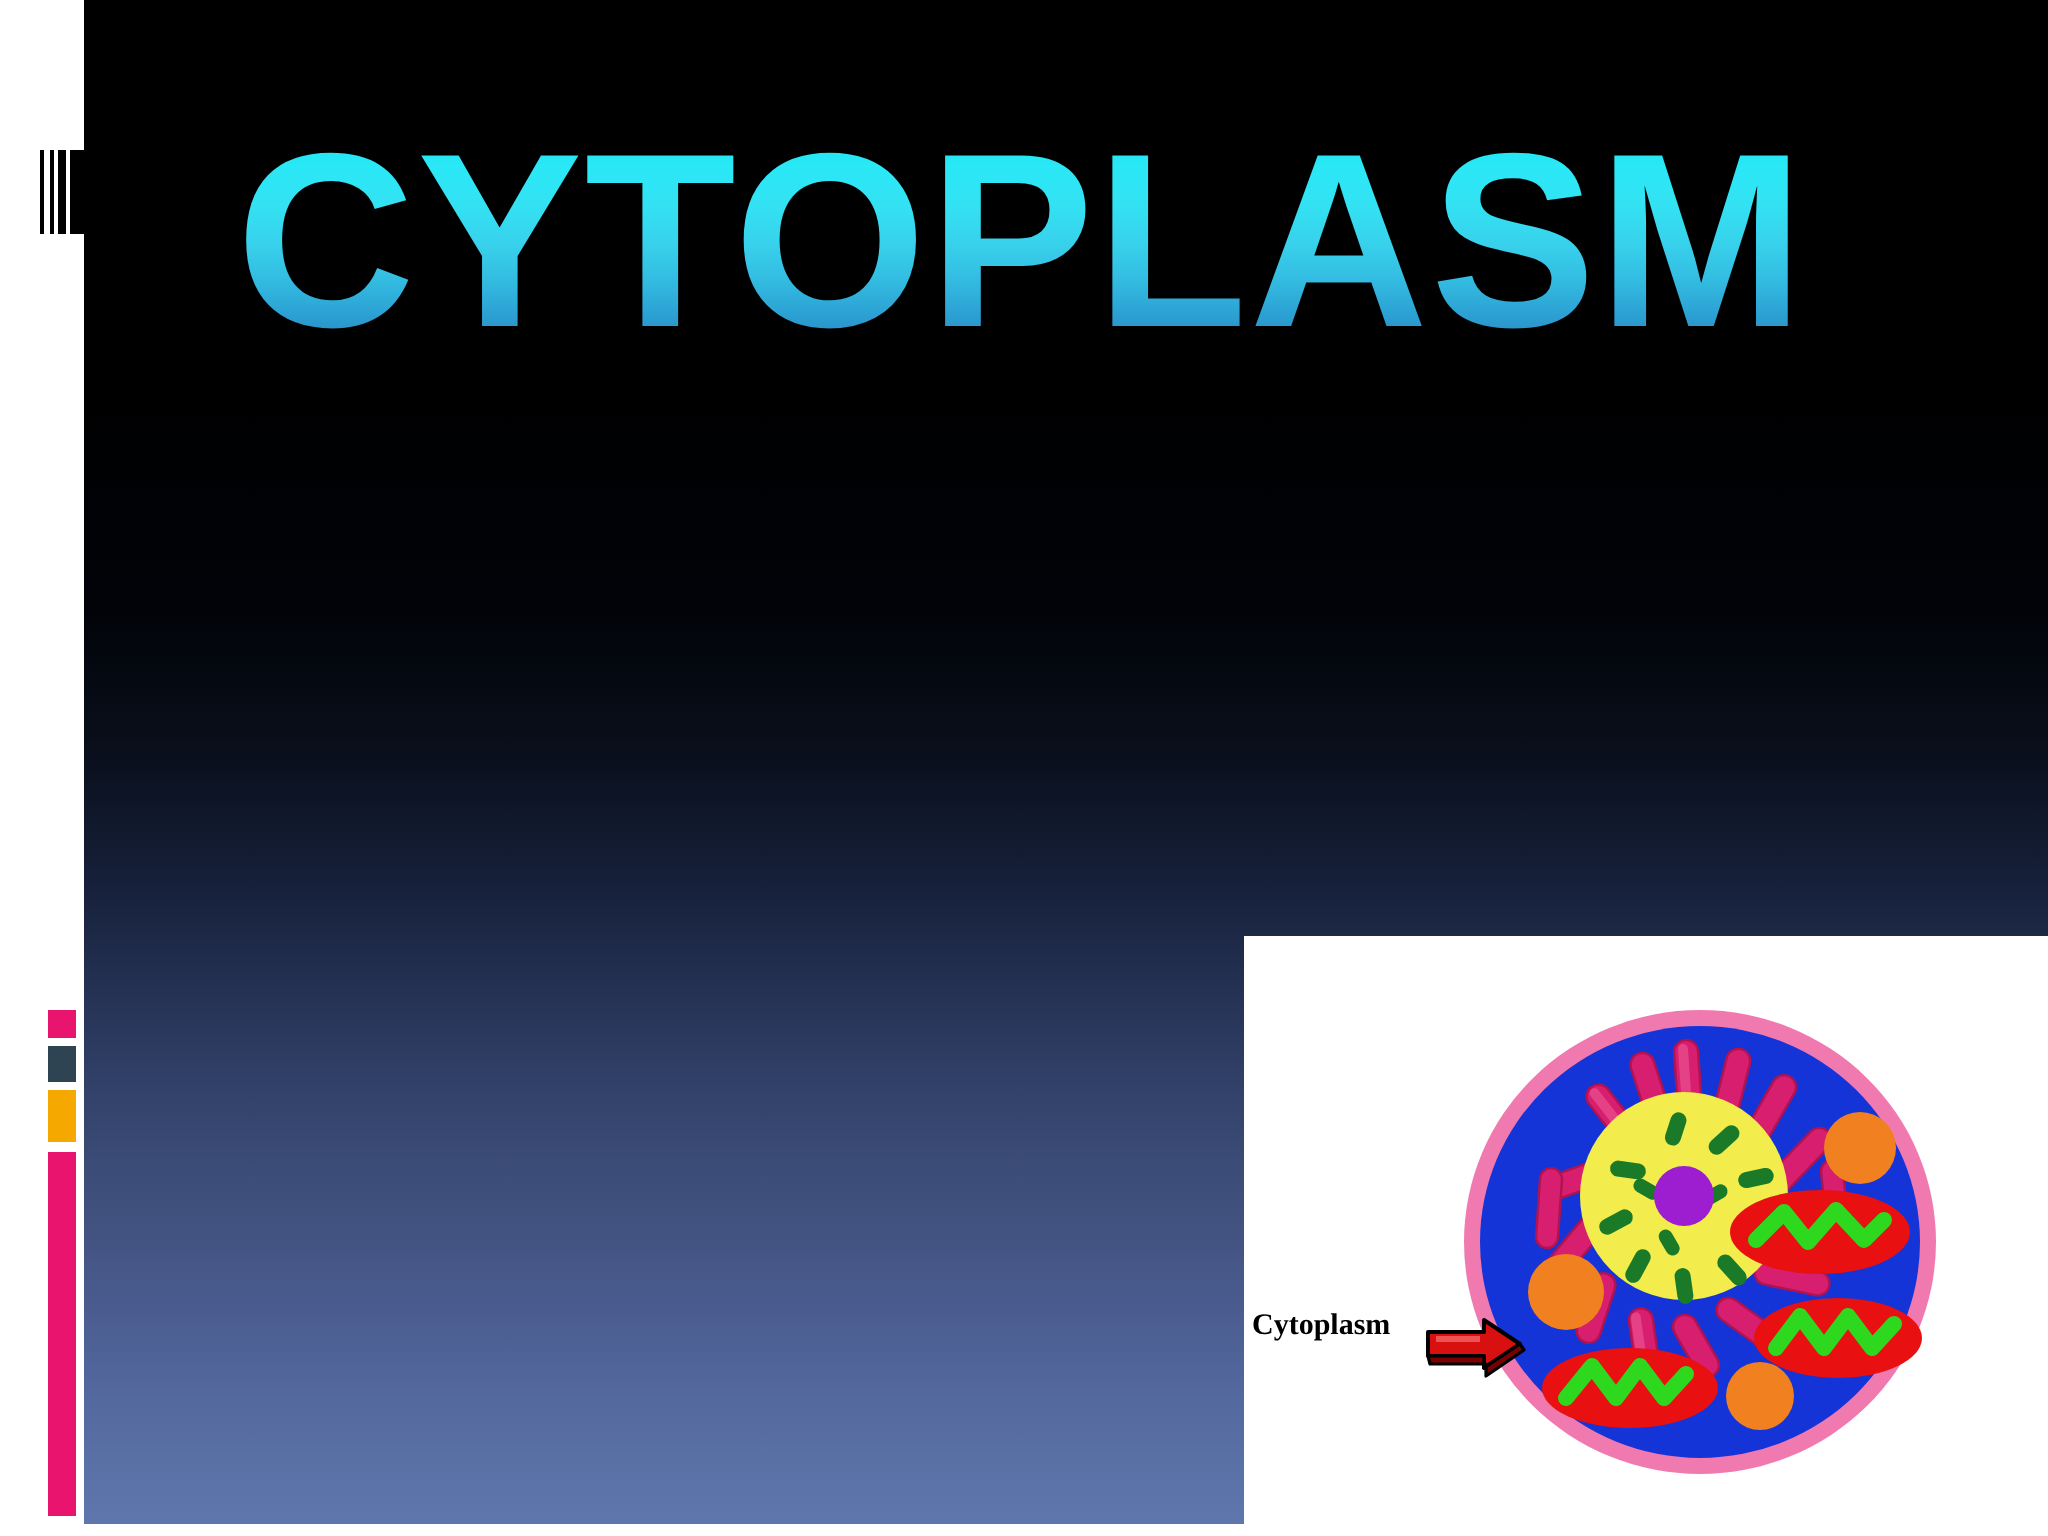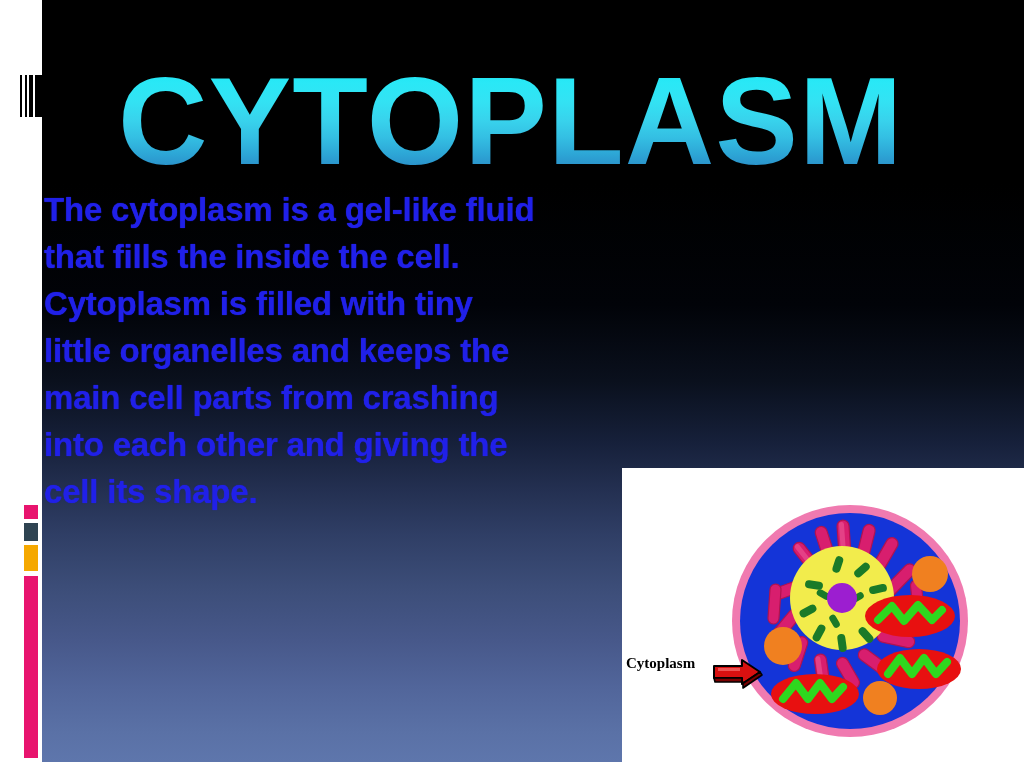--- a/index.html
+++ b/index.html
@@ -137,27 +137,20 @@
   <div class="bar-long"></div>
 
   <div class="title-reflect">
     
   </div>
 
   <div class="title-wrap">
     <h1 class="title">CYTOPLASM</h1>
   </div>
 
-  <div class="body-text">The cytoplasm is a gel-like fluid
-that fills the inside the cell.
-Cytoplasm is filled with tiny
-little organelles and keeps the
-main cell parts from crashing
-into each other and giving the
-cell its shape.</div>
 
   <div class="img-panel">
     <svg class="cell-svg" viewBox="0 0 402 294">
 
       <ellipse cx="228" cy="153" rx="118" ry="116" fill="#f07ab0"></ellipse>
 
       <ellipse cx="228" cy="153" rx="110" ry="108" fill="#1434d8"></ellipse>
 
       <g fill="#d81e6e" stroke="#b0134f" stroke-width="1.2">
         <rect x="178" y="72" width="12" height="34" rx="6" transform="rotate(-38 184 89)"></rect>

